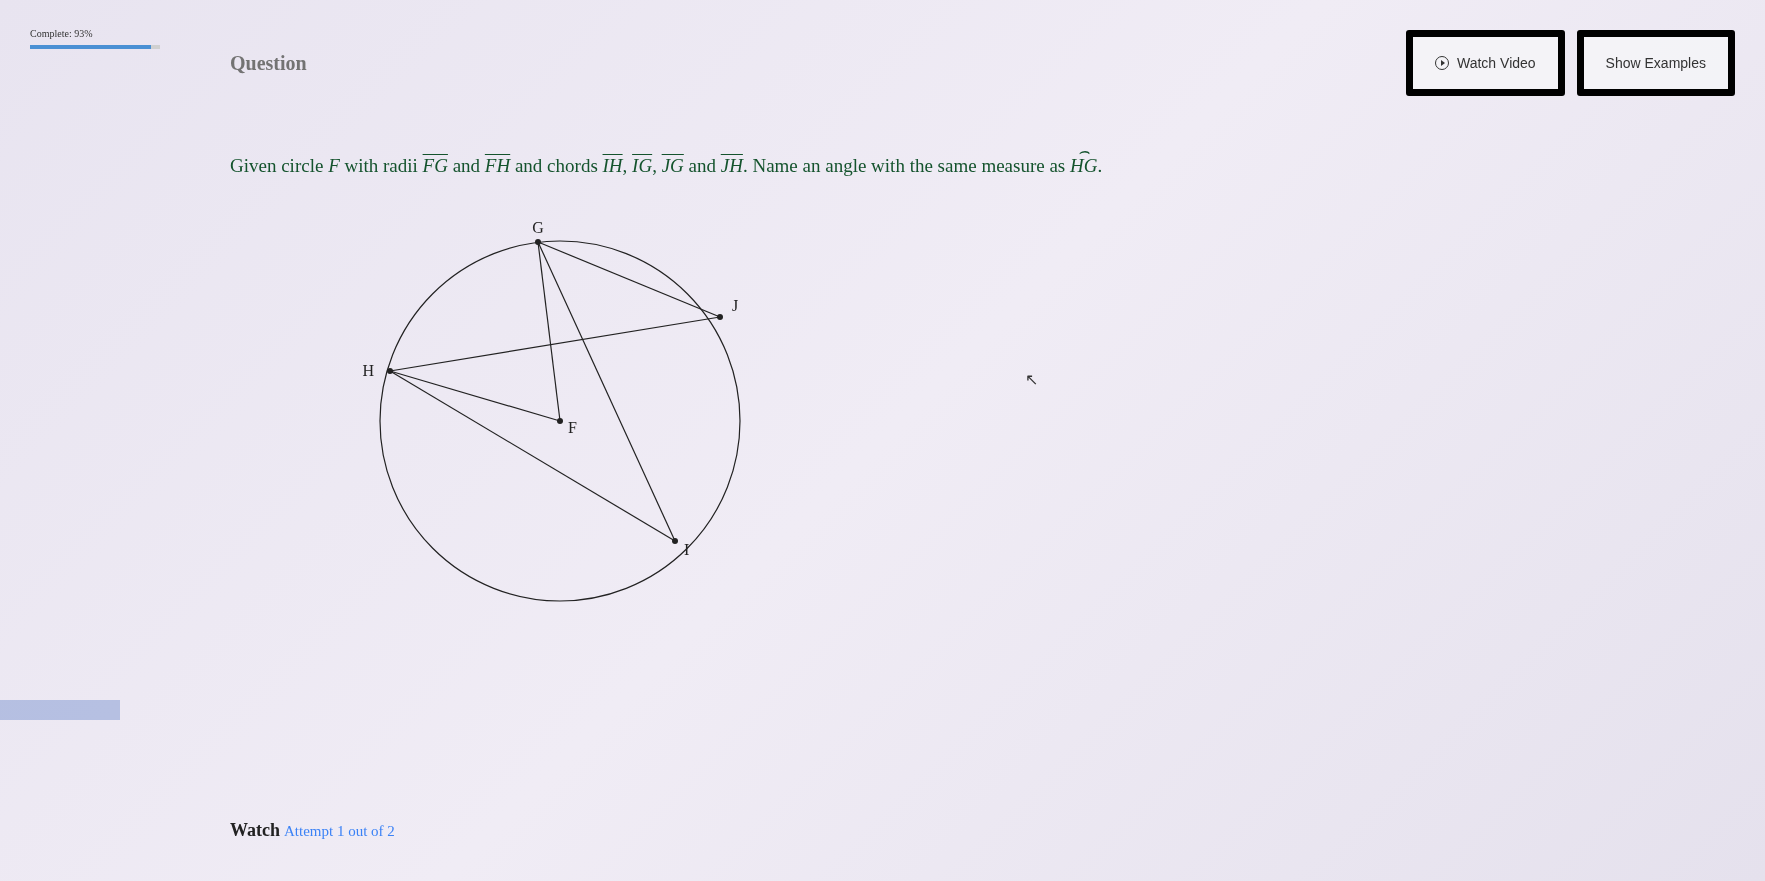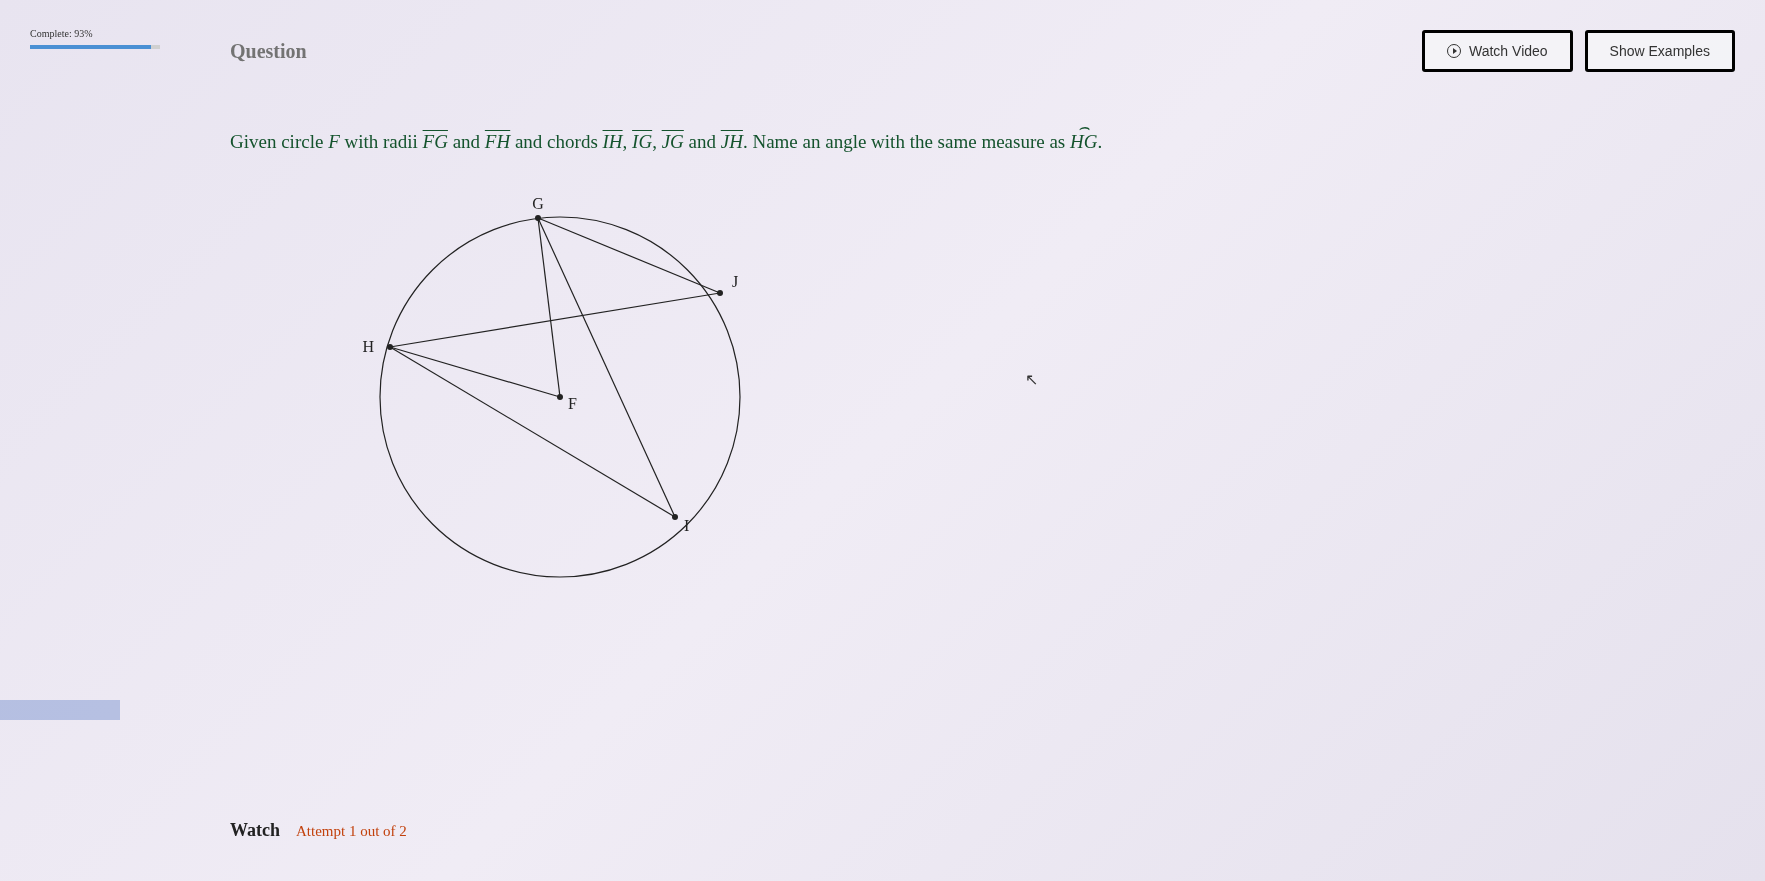--- a/index.html
+++ b/index.html
@@ -50,22 +50,22 @@
     .question-label {
       font-weight: bold;
       font-size: 20px;
       color: #737373;
     }
     .header-buttons {
       display: flex;
       gap: 12px;
     }
     .btn {
-      padding: 10px 22px;
-      border: 3px solid #000000;
+      padding: 18px 22px;
+      border: 7px solid #000000;
       background: rgba(245, 245, 248, 0.8);
       font-family: Arial, sans-serif;
       font-size: 14px;
       color: #333;
       cursor: pointer;
       border-radius: 3px;
       display: flex;
       align-items: center;
       gap: 8px;
     }
@@ -123,22 +123,21 @@
       left: 230px;
     }
     .answer-label {
       font-weight: bold;
       font-size: 18px;
       color: #222;
       display: inline;
     }
     .attempt-text {
       font-size: 15px;
-      color: #c2410c;
-      margin-left: 12px;
+      color: #3b82f6;
     }
     .side-highlight {
       position: absolute;
       left: 0;
       top: 700px;
       width: 120px;
       height: 20px;
       background: rgba(100, 130, 200, 0.4);
     }
     .cursor-icon {

